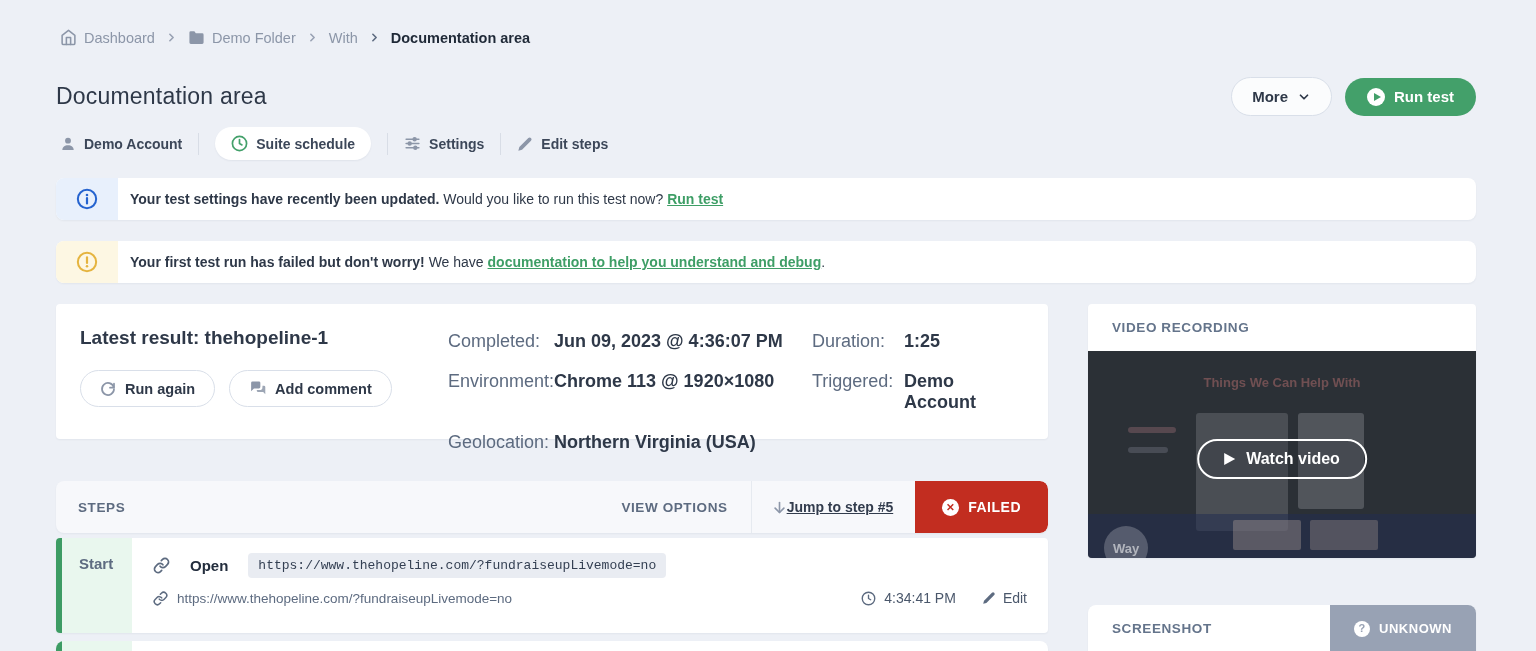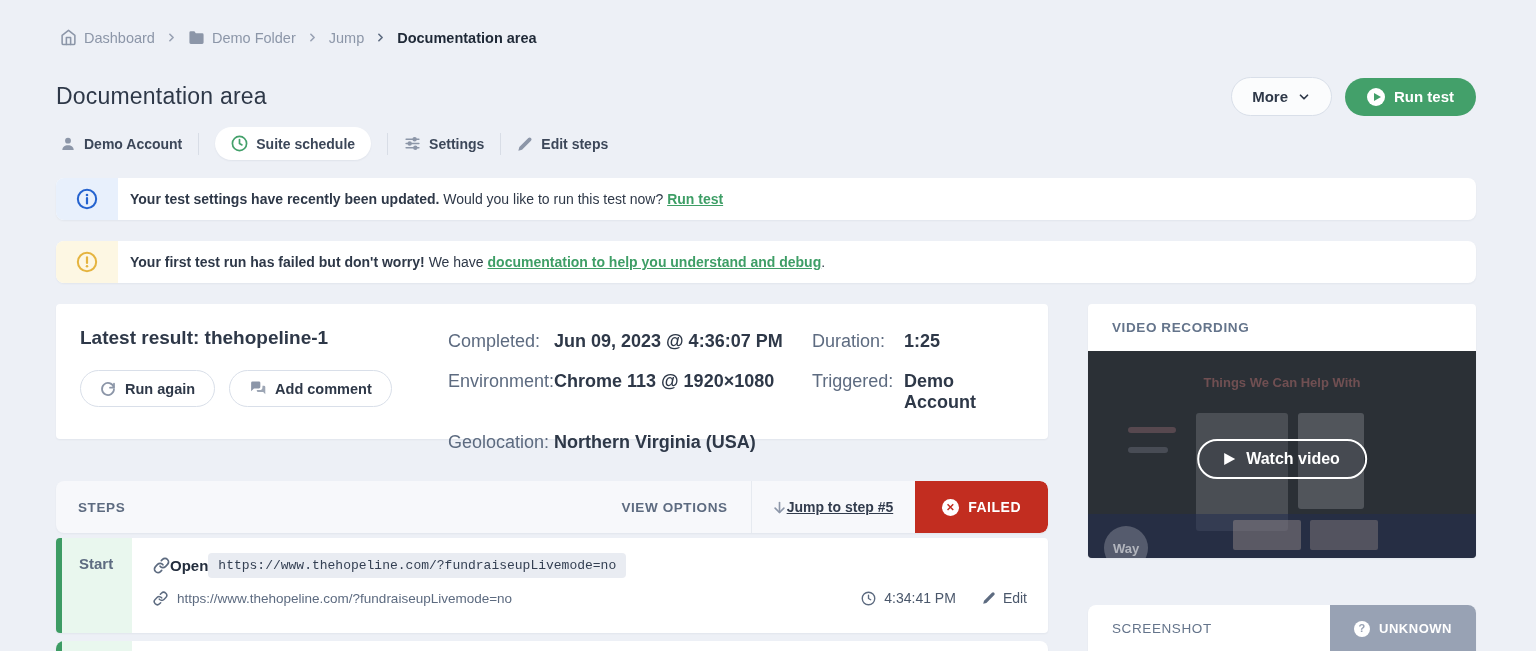--- a/index.html
+++ b/index.html
@@ -70,21 +70,21 @@
   .steps-vsep { width:1px; height:100%; background:#e6eaf0; margin:0 20px 0 23px; }
   .jump-link { display:flex; align-items:center; font-size:14px; font-weight:700; color:#323c4d; cursor:pointer; margin-right:22px; }
   .jump-link .jl-text { text-decoration:underline; }
   .failed-badge { height:100%; background:#c22d20; color:#fff; display:flex; align-items:center; gap:9px; padding:0 27px; font-size:14px; font-weight:800; letter-spacing:.5px; border-radius:0 8px 8px 0; cursor:pointer; }
   .x-circle { width:17px; height:17px; border-radius:50%; background:#fff; color:#c22d20; display:flex; align-items:center; justify-content:center; font-size:10.5px; font-weight:800; line-height:1; }
 
   .step-row { margin-top:5px; height:95px; display:flex; overflow:hidden; }
   .step-strip { width:6px; background:#3d9c64; flex:0 0 6px; }
   .step-marker { width:70px; flex:0 0 70px; background:#e9f7ee; font-size:15px; font-weight:600; color:#5d6b80; padding:17px 0 0 17px; }
   .step-body { flex:1; padding:15px 21px 0 21px; }
-  .step-line1 { display:flex; align-items:center; gap:0; }
+  .step-line1 { display:flex; align-items:center; gap:20px; }
   .step-action { font-size:15px; font-weight:600; color:#232d3d; }
   .step-target { font-family:"Liberation Mono","DejaVu Sans Mono",monospace; font-size:13px; color:#333f52; background:#e9ecf2; border-radius:4px; padding:5px 10px; }
   .step-line2 { display:flex; align-items:center; gap:9px; margin-top:12px; font-size:13.5px; color:#5d6b80; }
   .step-url { cursor:pointer; }
   .step-meta { margin-left:auto; display:flex; align-items:center; gap:8px; font-size:14px; color:#4a576b; }
   .step-meta .gap { width:10px; }
   .step-edit { display:flex; align-items:center; gap:7px; cursor:pointer; font-weight:400; }
   .step-sliver { margin-top:8px; height:20px; display:flex; border-radius:8px 8px 0 0; overflow:hidden; }
 
   
@@ -98,21 +98,21 @@
   .vt-list1 { top:76px; left:40px; width:48px; height:6px; background:rgba(190,130,140,.3); border-radius:3px; }
   .vt-list2 { top:96px; left:40px; width:40px; height:6px; background:rgba(160,160,180,.25); border-radius:3px; }
   .vt-banner { bottom:0; left:0; right:0; height:44px; background:rgba(35,45,80,.55); }
   .vt-photo1 { bottom:8px; left:145px; width:68px; height:30px; background:rgba(190,170,160,.35); border-radius:2px; }
   .vt-photo2 { bottom:8px; left:222px; width:68px; height:30px; background:rgba(190,170,160,.3); border-radius:2px; }
   .vt-logo { bottom:-12px; left:16px; width:44px; height:44px; border-radius:50%; background:rgba(255,255,255,.22); color:rgba(255,255,255,.55); font-weight:700; font-size:13px; display:flex; align-items:center; justify-content:center; }
   .watch-btn { position:absolute; top:88px; left:50%; transform:translateX(-50%); display:flex; align-items:center; gap:11px; border:2.5px solid #fff; border-radius:999px; background:rgba(40,45,52,.25); color:#fff; padding:9px 25px; font-size:16px; font-weight:700; font-family:inherit; cursor:pointer; white-space:nowrap; }
   .watch-btn i { display:block; width:0; height:0; border-left:11px solid #fff; border-top:6.5px solid transparent; border-bottom:6.5px solid transparent; }
 
   .screenshot-card { margin-top:47px; display:flex; align-items:stretch; height:70px; border-radius:8px 8px 0 0; }
-  .screenshot-header { display:flex; align-items:center; padding:6px 24px; height:47px; font-size:13.5px; font-weight:400; letter-spacing:.6px; color:#64748b; }
+  .screenshot-header { display:flex; align-items:center; padding:6px 24px; height:47px; font-size:13.5px; font-weight:700; letter-spacing:.6px; color:#64748b; }
   .unknown-badge { margin-left:auto; width:146px; background:#98a2b4; border-radius:0 8px 0 0; display:flex; align-items:center; justify-content:center; gap:9px; color:#fff; font-size:13px; font-weight:800; letter-spacing:.5px; height:47px; cursor:pointer; }
   .q-circle { width:16px; height:16px; border-radius:50%; background:#fff; color:#98a2b4; font-size:11px; font-weight:800; display:flex; align-items:center; justify-content:center; line-height:1; }
 
   .icon { display:flex; align-items:center; }
   .icon svg { display:block; }
 </style>
 </head>
 <body>
 
 <div class="page">
@@ -138,21 +138,21 @@
             <path d="M22 19a2 2 0 0 1-2 2H4a2 2 0 0 1-2-2V5a2 2 0 0 1 2-2h5l2 3h9a2 2 0 0 1 2 2z"></path>
           </svg>
       </span>
       <span>Demo Folder</span>
     </span>
     <span class="icon crumb-sep">
       <svg width="13" height="13" viewBox="0 0 24 24" fill="none" stroke="#98a1b3" stroke-width="3" stroke-linecap="round" stroke-linejoin="round">
           <polyline points="9 18 15 12 9 6"></polyline>
         </svg>
     </span>
-    <span class="crumb">Jump</span>
+    <span class="crumb">With</span>
     <span class="icon crumb-sep">
       <svg width="13" height="13" viewBox="0 0 24 24" fill="none" stroke="#5d6b80" stroke-width="3" stroke-linecap="round" stroke-linejoin="round">
           <polyline points="9 18 15 12 9 6"></polyline>
         </svg>
     </span>
     <span class="crumb current">Documentation area</span>
   </div>
 
   <div class="header-row">
     <h1 class="page-title">Documentation area</h1>

